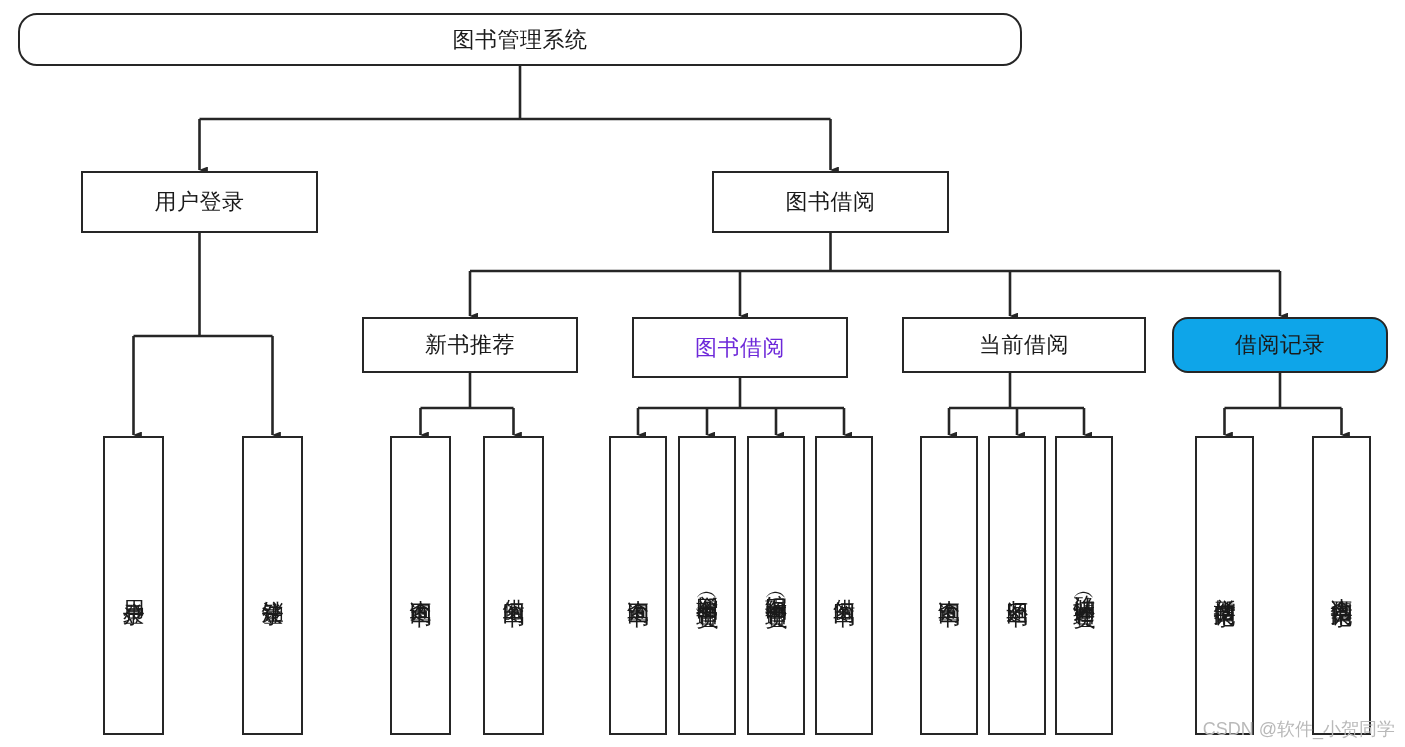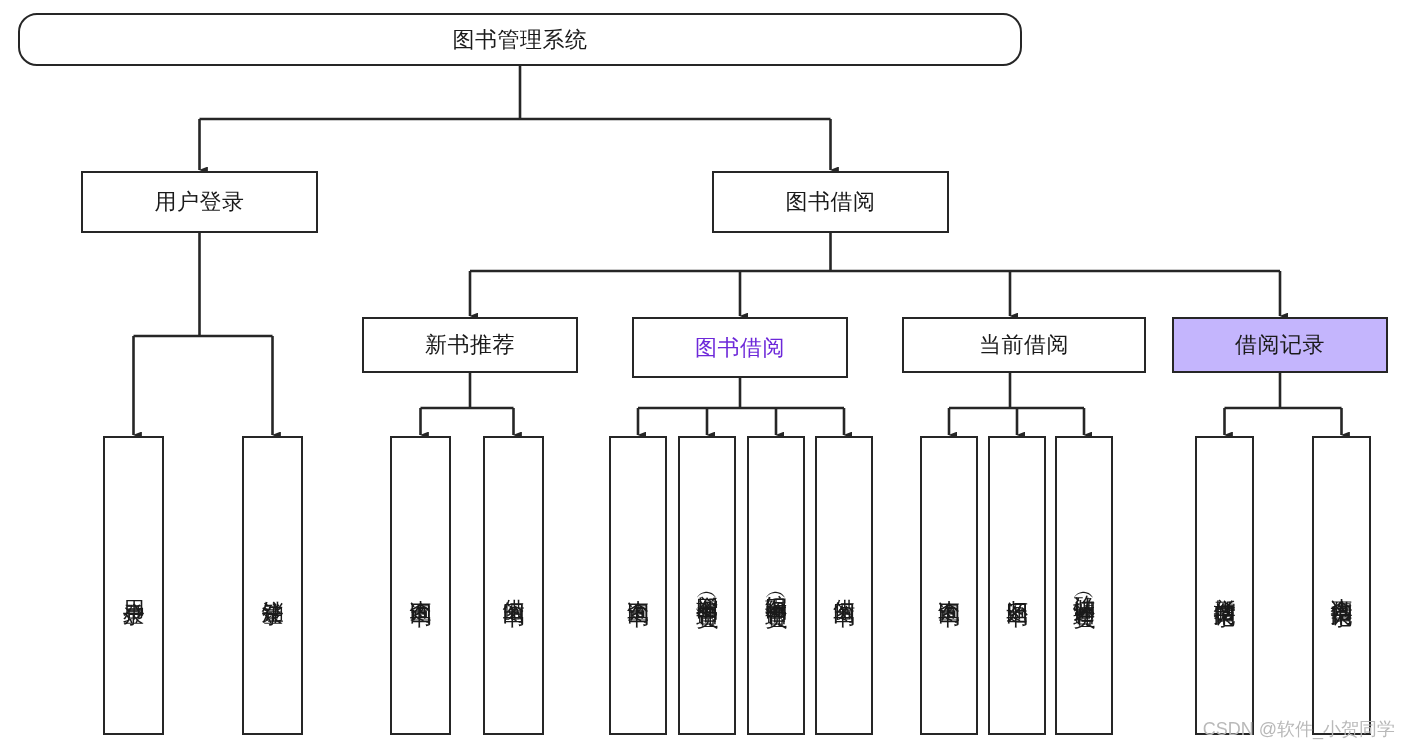--- a/index.html
+++ b/index.html
@@ -127,21 +127,21 @@
       </div>
       <div class="node horizontal" style="left: 362px; top: 317px; width: 216px; height: 56px; border-color: rgb(38, 38, 38); background: rgb(255, 255, 255); color: rgb(26, 26, 26);">
         <span class="label">新书推荐</span>
       </div>
       <div class="node horizontal" style="left: 632px; top: 317px; width: 216px; height: 61px; border-color: rgb(38, 38, 38); background: rgb(255, 255, 255); color: #6d28d9;">
         <span class="label">图书借阅</span>
       </div>
       <div class="node horizontal" style="left: 902px; top: 317px; width: 244px; height: 56px; border-color: rgb(38, 38, 38); background: rgb(255, 255, 255); color: rgb(26, 26, 26);">
         <span class="label">当前借阅</span>
       </div>
-      <div class="node horizontal" style="left: 1172px; top: 317px; width: 216px; height: 56px; border-color: rgb(38, 38, 38); background: #c4b5fd; color: rgb(26, 26, 26);">
+      <div class="node horizontal" style="left: 1172px; top: 317px; width: 216px; height: 56px; border-color: rgb(38, 38, 38); background: #0ea5e9; color: rgb(26, 26, 26); border-radius: 16px;">
         <span class="label">借阅记录</span>
       </div>
       <div class="node vertical" style="left: 103px; top: 436px; width: 61px; height: 299px; border-color: rgb(38, 38, 38); background: rgb(255, 255, 255); color: rgb(26, 26, 26);">
         <span class="label">用户登录</span>
       </div>
       <div class="node vertical" style="left: 242px; top: 436px; width: 61px; height: 299px; border-color: rgb(38, 38, 38); background: rgb(255, 255, 255); color: rgb(26, 26, 26);">
         <span class="label">注销登录</span>
       </div>
       <div class="node vertical" style="left: 390px; top: 436px; width: 61px; height: 299px; border-color: rgb(38, 38, 38); background: rgb(255, 255, 255); color: rgb(26, 26, 26);">
         <span class="label">查询图书</span>

